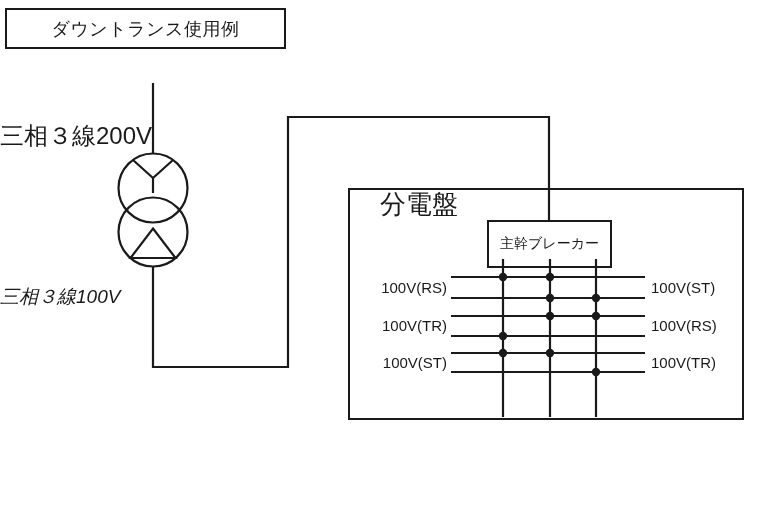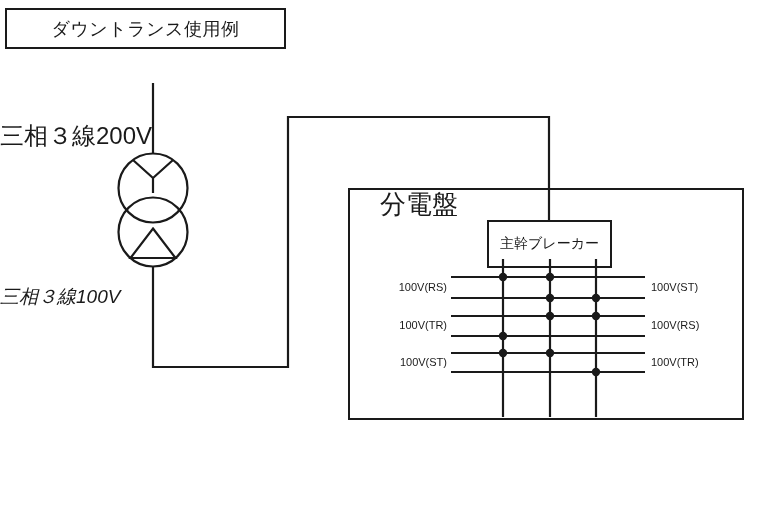--- a/index.html
+++ b/index.html
@@ -28,21 +28,21 @@
   }
   .breaker-box{
     position:absolute;left:487px;top:220px;width:125px;height:48px;
     border:2px solid var(--line);background:var(--bg);display:flex;align-items:center;justify-content:center;
     font-size:14px;z-index:1;
   }
   .lbl{position:absolute;z-index:3;white-space:nowrap;}
   .label-200v{left:0;top:120px;width:146px;text-align:right;font-size:24px;}
   .label-100v{left:0;top:284px;width:146px;text-align:left;font-size:19px;font-style:italic;}
   .trans-name{left:24px;top:185px;width:100px;text-align:center;font-size:19px;line-height:28px;}
-  .circuit-label{font-size:11px;line-height:19px;}
+  .circuit-label{font-size:15px;line-height:19px;}
   .circuit-left{left:357px;width:90px;text-align:right;}
   .circuit-right{left:651px;width:95px;text-align:left;}
   .row1{top:278px;} .row2{top:316px;} .row3{top:353px;}
   .watermark{
     position:absolute;right:8px;top:488px;font-size:13px;color:var(--watermark);z-index:3;
   }
 </style>
 </head>
 <body>
 

